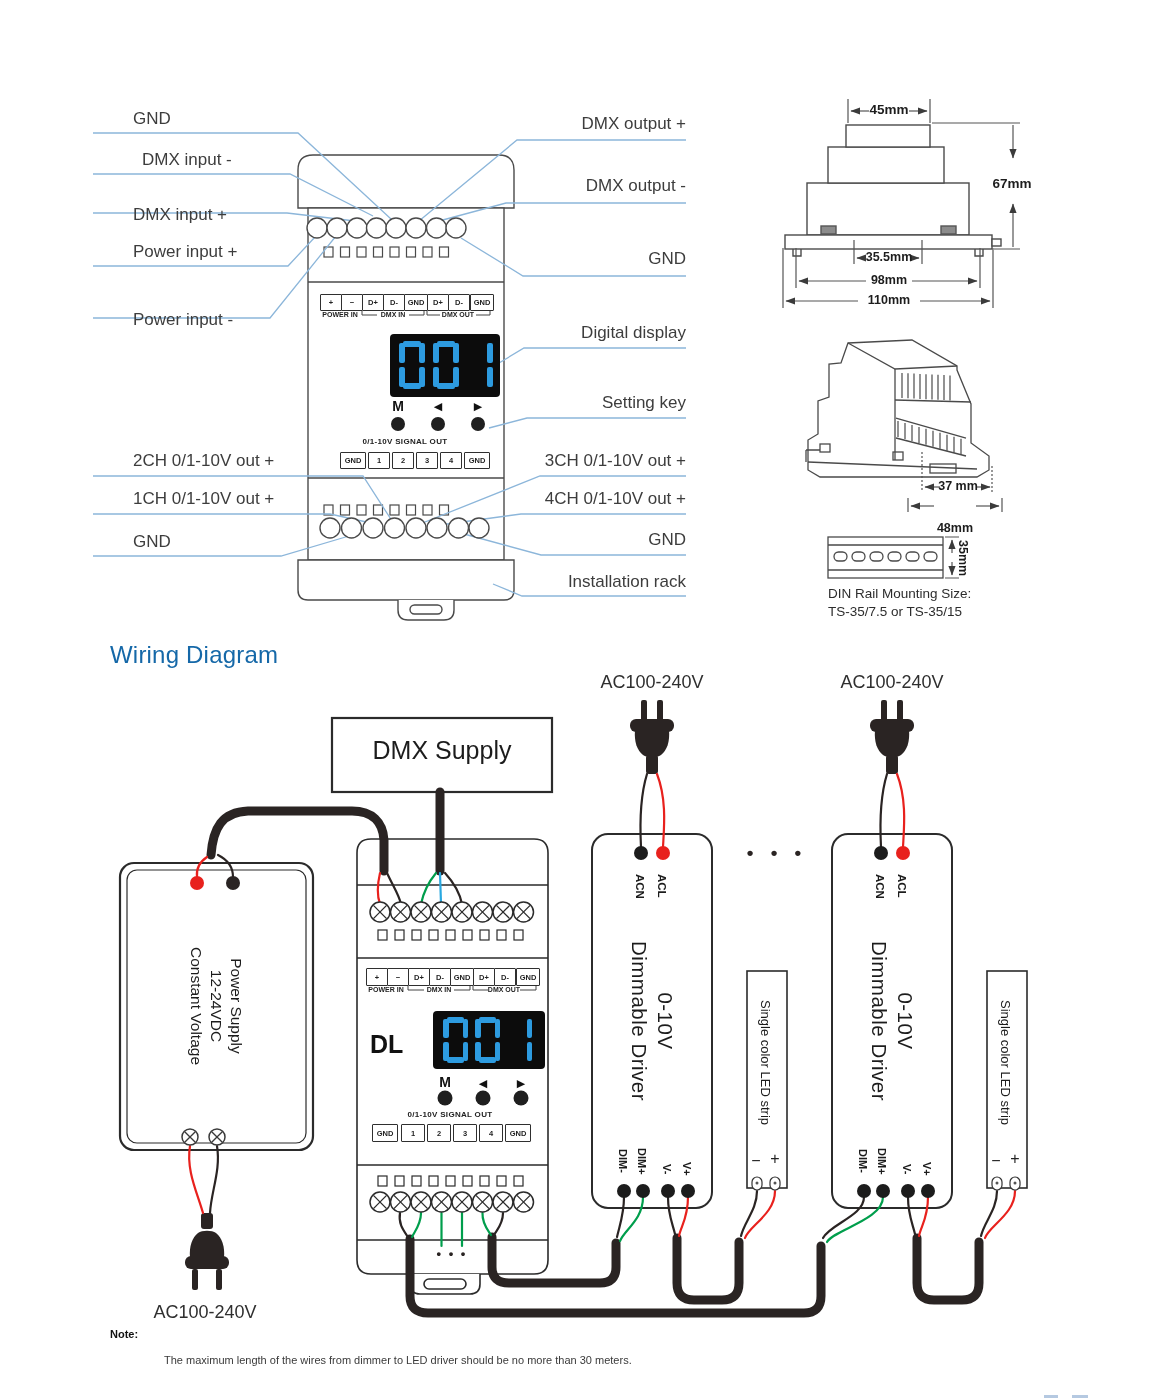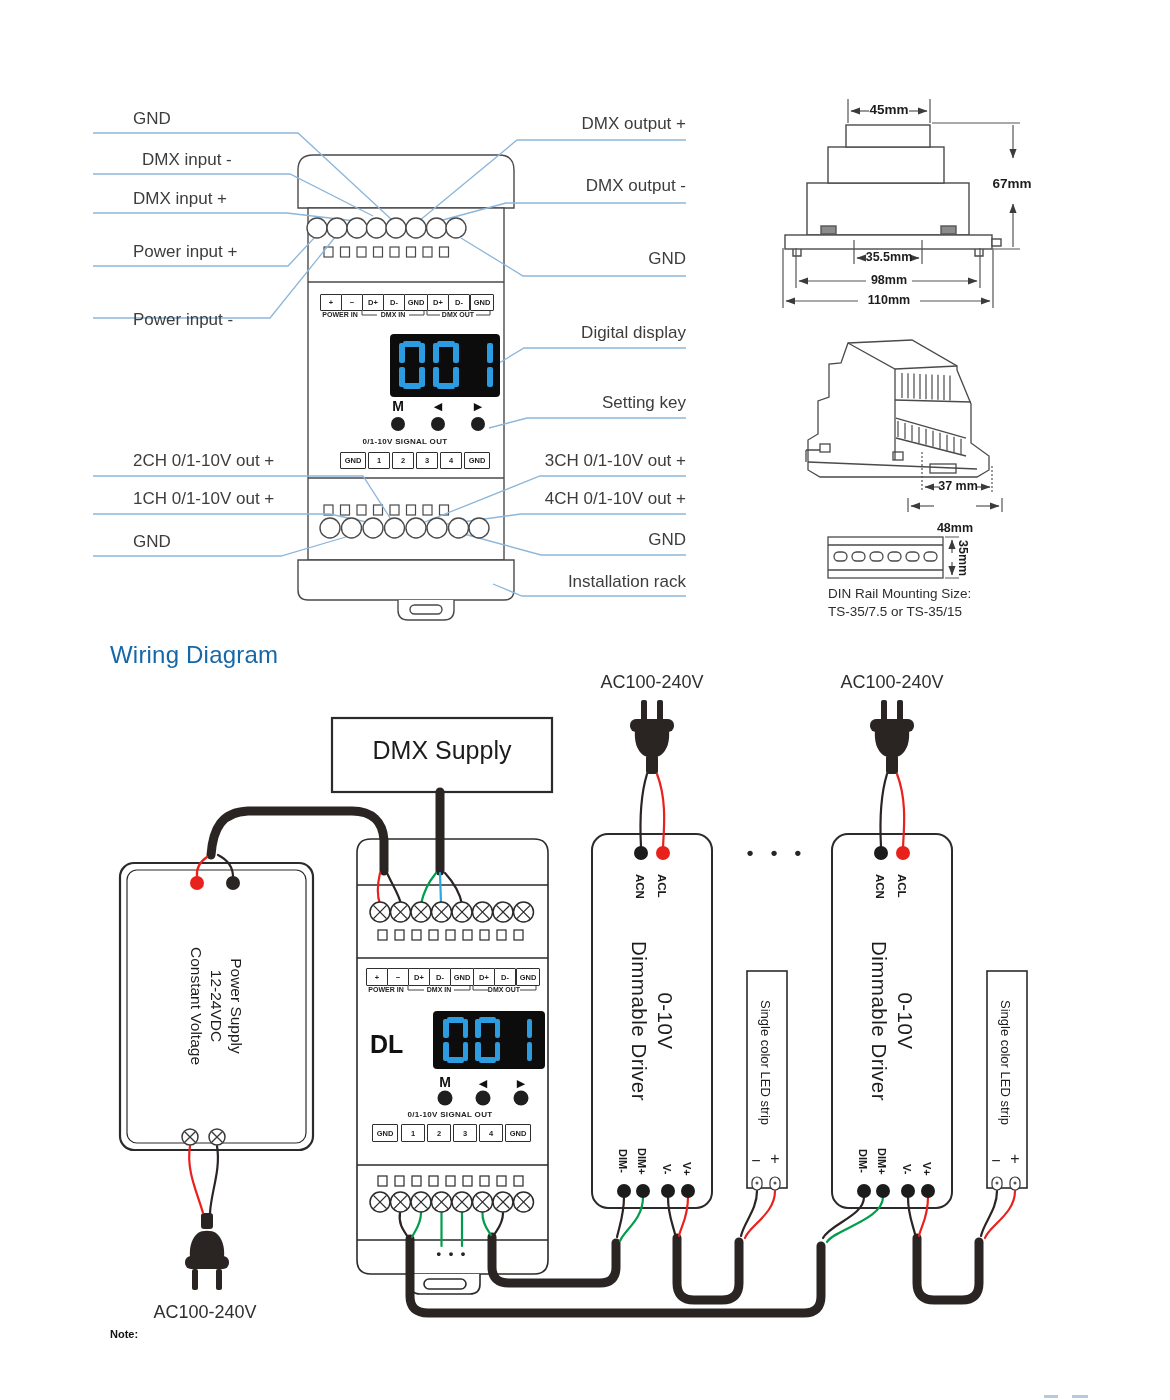--- a/index.html
+++ b/index.html
@@ -413,21 +413,21 @@
     <g fill="#9db8d8" opacity=".75">
       <rect x="1044" y="1395" width="14" height="3"></rect>
         <rect x="1072" y="1395" width="16" height="3"></rect>
     </g>
   </svg>
 
   <div class="abs h1" style="left:110px;top:641px">Wiring Diagram</div>
 
   <div class="abs mlab" style="left:133px;top:109px">GND</div>
   <div class="abs mlab" style="left:142px;top:150px">DMX input -</div>
-  <div class="abs mlab" style="left:133px;top:189px">DMX input +</div>
+  <div class="abs mlab" style="left:133px;top:205px">DMX input +</div>
   <div class="abs mlab" style="left:133px;top:242px">Power input +</div>
   <div class="abs mlab" style="left:133px;top:310px">Power input -</div>
   <div class="abs mlab" style="left:133px;top:451px">2CH 0/1-10V out +</div>
   <div class="abs mlab" style="left:133px;top:489px">1CH 0/1-10V out +</div>
   <div class="abs mlab" style="left:133px;top:532px">GND</div>
 
   <div class="abs mlab rlab" style="left:400px;top:114px;width:286px">DMX output +</div>
   <div class="abs mlab rlab" style="left:400px;top:176px;width:286px">DMX output -</div>
   <div class="abs mlab rlab" style="left:400px;top:249px;width:286px">GND</div>
   <div class="abs mlab rlab" style="left:400px;top:323px;width:286px">Digital display</div>
@@ -579,14 +579,15 @@
   <div class="vtext" style="left:998px;top:980px;height:165px;font-size:13px">Single color LED strip</div>
   <div class="abs" style="left:750px;top:1152px;width:12px;font-size:16px;color:#222;text-align:center">−</div>
   <div class="abs" style="left:768px;top:1150px;width:14px;font-size:16px;color:#222;text-align:center">+</div>
   <div class="abs" style="left:990px;top:1152px;width:12px;font-size:16px;color:#222;text-align:center">−</div>
   <div class="abs" style="left:1008px;top:1150px;width:14px;font-size:16px;color:#222;text-align:center">+</div>
 
   <div class="abs" style="left:737px;top:842px;width:80px;text-align:center;font-size:19px;font-weight:700;letter-spacing:6px;color:#2a2423">• • •</div>
   <div class="abs" style="left:430px;top:1246px;width:44px;text-align:center;font-size:13px;font-weight:700;letter-spacing:2px;color:#2a2423">• • •</div>
 
   <div class="abs note" style="left:110px;top:1328px;font-weight:bold;color:#111">Note:</div>
+  <div class="abs note" style="left:164px;top:1354px">The maximum length of the wires from dimmer to LED driver should be no more than 30 meters.</div>
 
 </div>
 
 </body></html>

